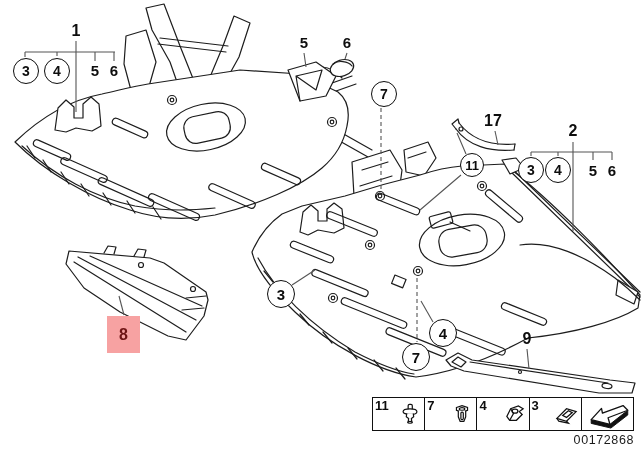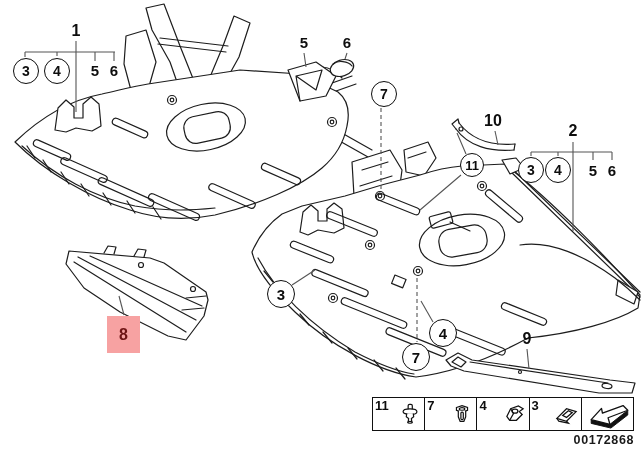--- a/index.html
+++ b/index.html
@@ -34,21 +34,21 @@
     position:relative;flex:1 1 0;border-right:1.6px solid #111;
     display:flex;align-items:center;justify-content:flex-end;box-sizing:border-box;
   }
   .legend .cell:last-child{border-right:none;}
   .legend .num{
     position:absolute;left:2px;top:1px;font-weight:bold;font-size:13px;color:#0d0d0d;line-height:1;
   }
   .legend svg{display:block;margin-right:2px;}
   .diagram-id{
     position:absolute;right:10px;top:433px;font-size:12.5px;color:#1a1a1a;
-    letter-spacing:0.6px;font-weight:bold;
+    letter-spacing:0.6px;font-weight:normal;
   }
 </style>
 </head>
 <body>
 
 <div class="canvas">
 
   <svg class="art" width="644" height="455" viewBox="0 0 644 455">
     <g fill="none" stroke="#1d1d1d" stroke-width="1.2" stroke-linecap="round" stroke-linejoin="round">
 
@@ -201,21 +201,21 @@
   <div class="cc" style="left:26px;top:71px">3</div>
   <div class="cc" style="left:57px;top:71px">4</div>
   <div class="lbl small" style="left:95px;top:70px">5</div>
   <div class="lbl small" style="left:114px;top:70px">6</div>
 
   <div class="lbl small" style="left:304px;top:42px">5</div>
   <div class="lbl small" style="left:347px;top:42px">6</div>
 
   <div class="cc" style="left:384px;top:94px">7</div>
 
-  <div class="lbl" style="left:493px;top:121px">10</div>
+  <div class="lbl" style="left:493px;top:121px">17</div>
   <div class="cc sm" style="left:472px;top:165px">11</div>
 
   <div class="lbl" style="left:573px;top:131px">2</div>
   <div class="cc" style="left:531px;top:170px">3</div>
   <div class="cc" style="left:558px;top:170px">4</div>
   <div class="lbl small" style="left:593px;top:170px">5</div>
   <div class="lbl small" style="left:612px;top:170px">6</div>
 
   <div class="cc big" style="left:281px;top:294px">3</div>
   <div class="cc big" style="left:443px;top:333px">4</div>

